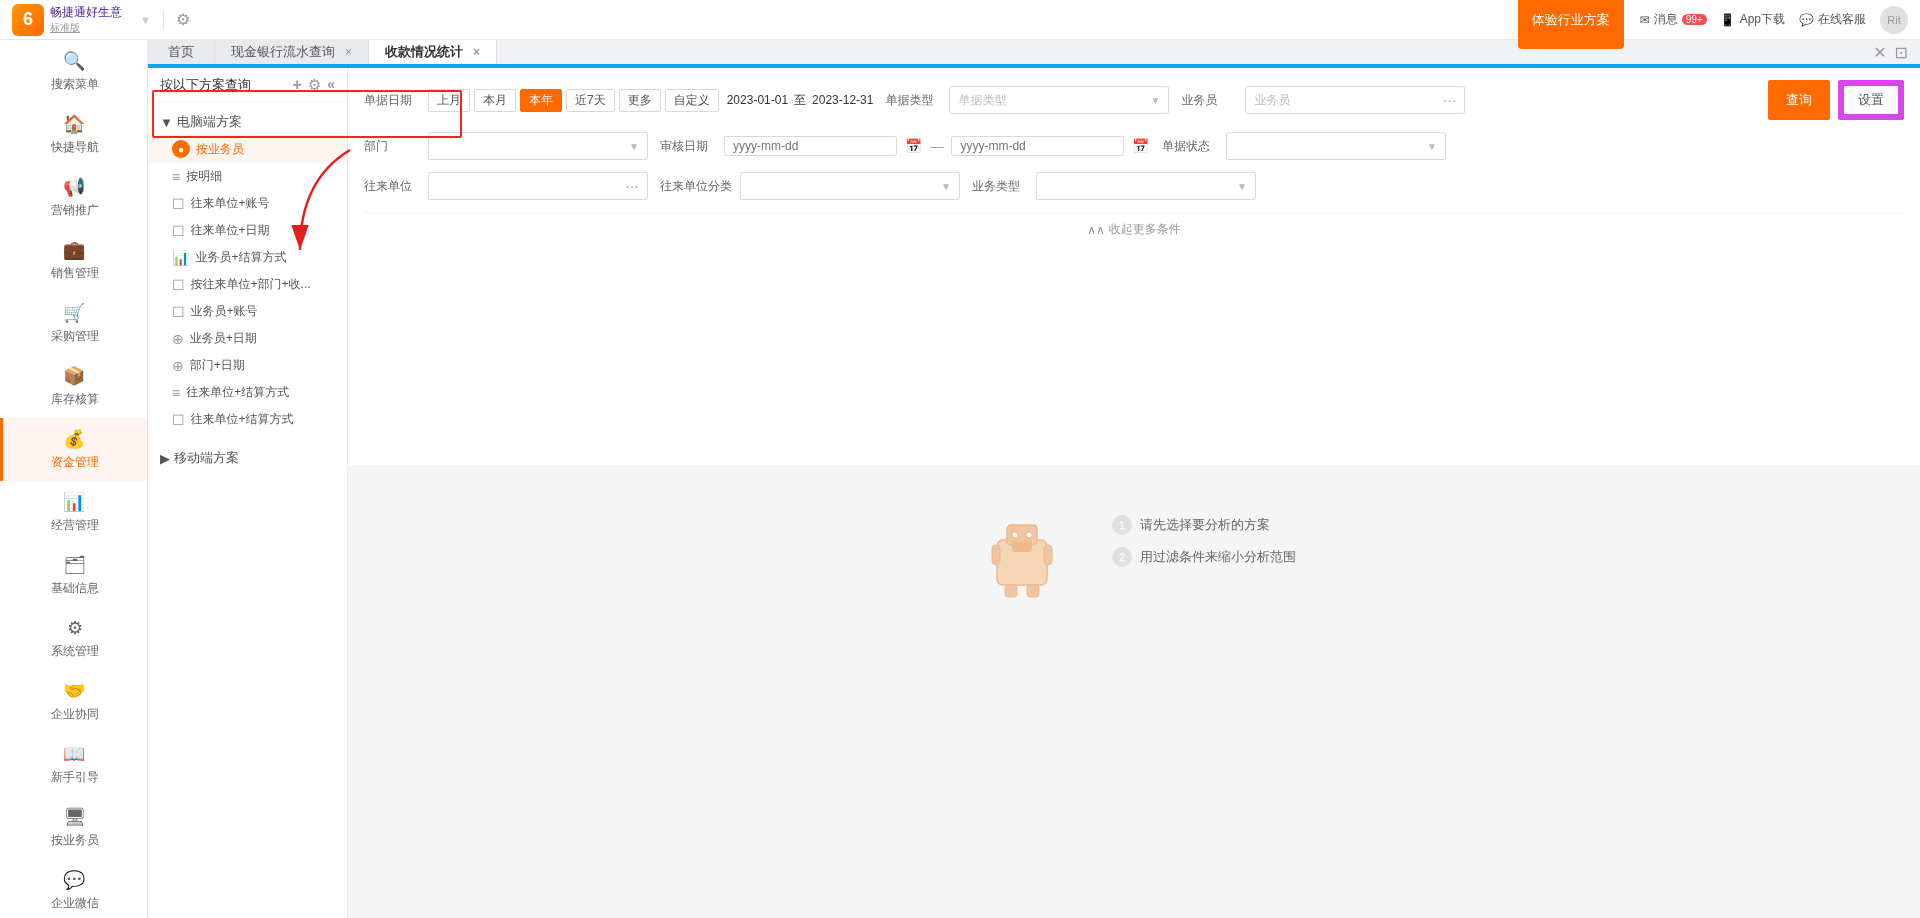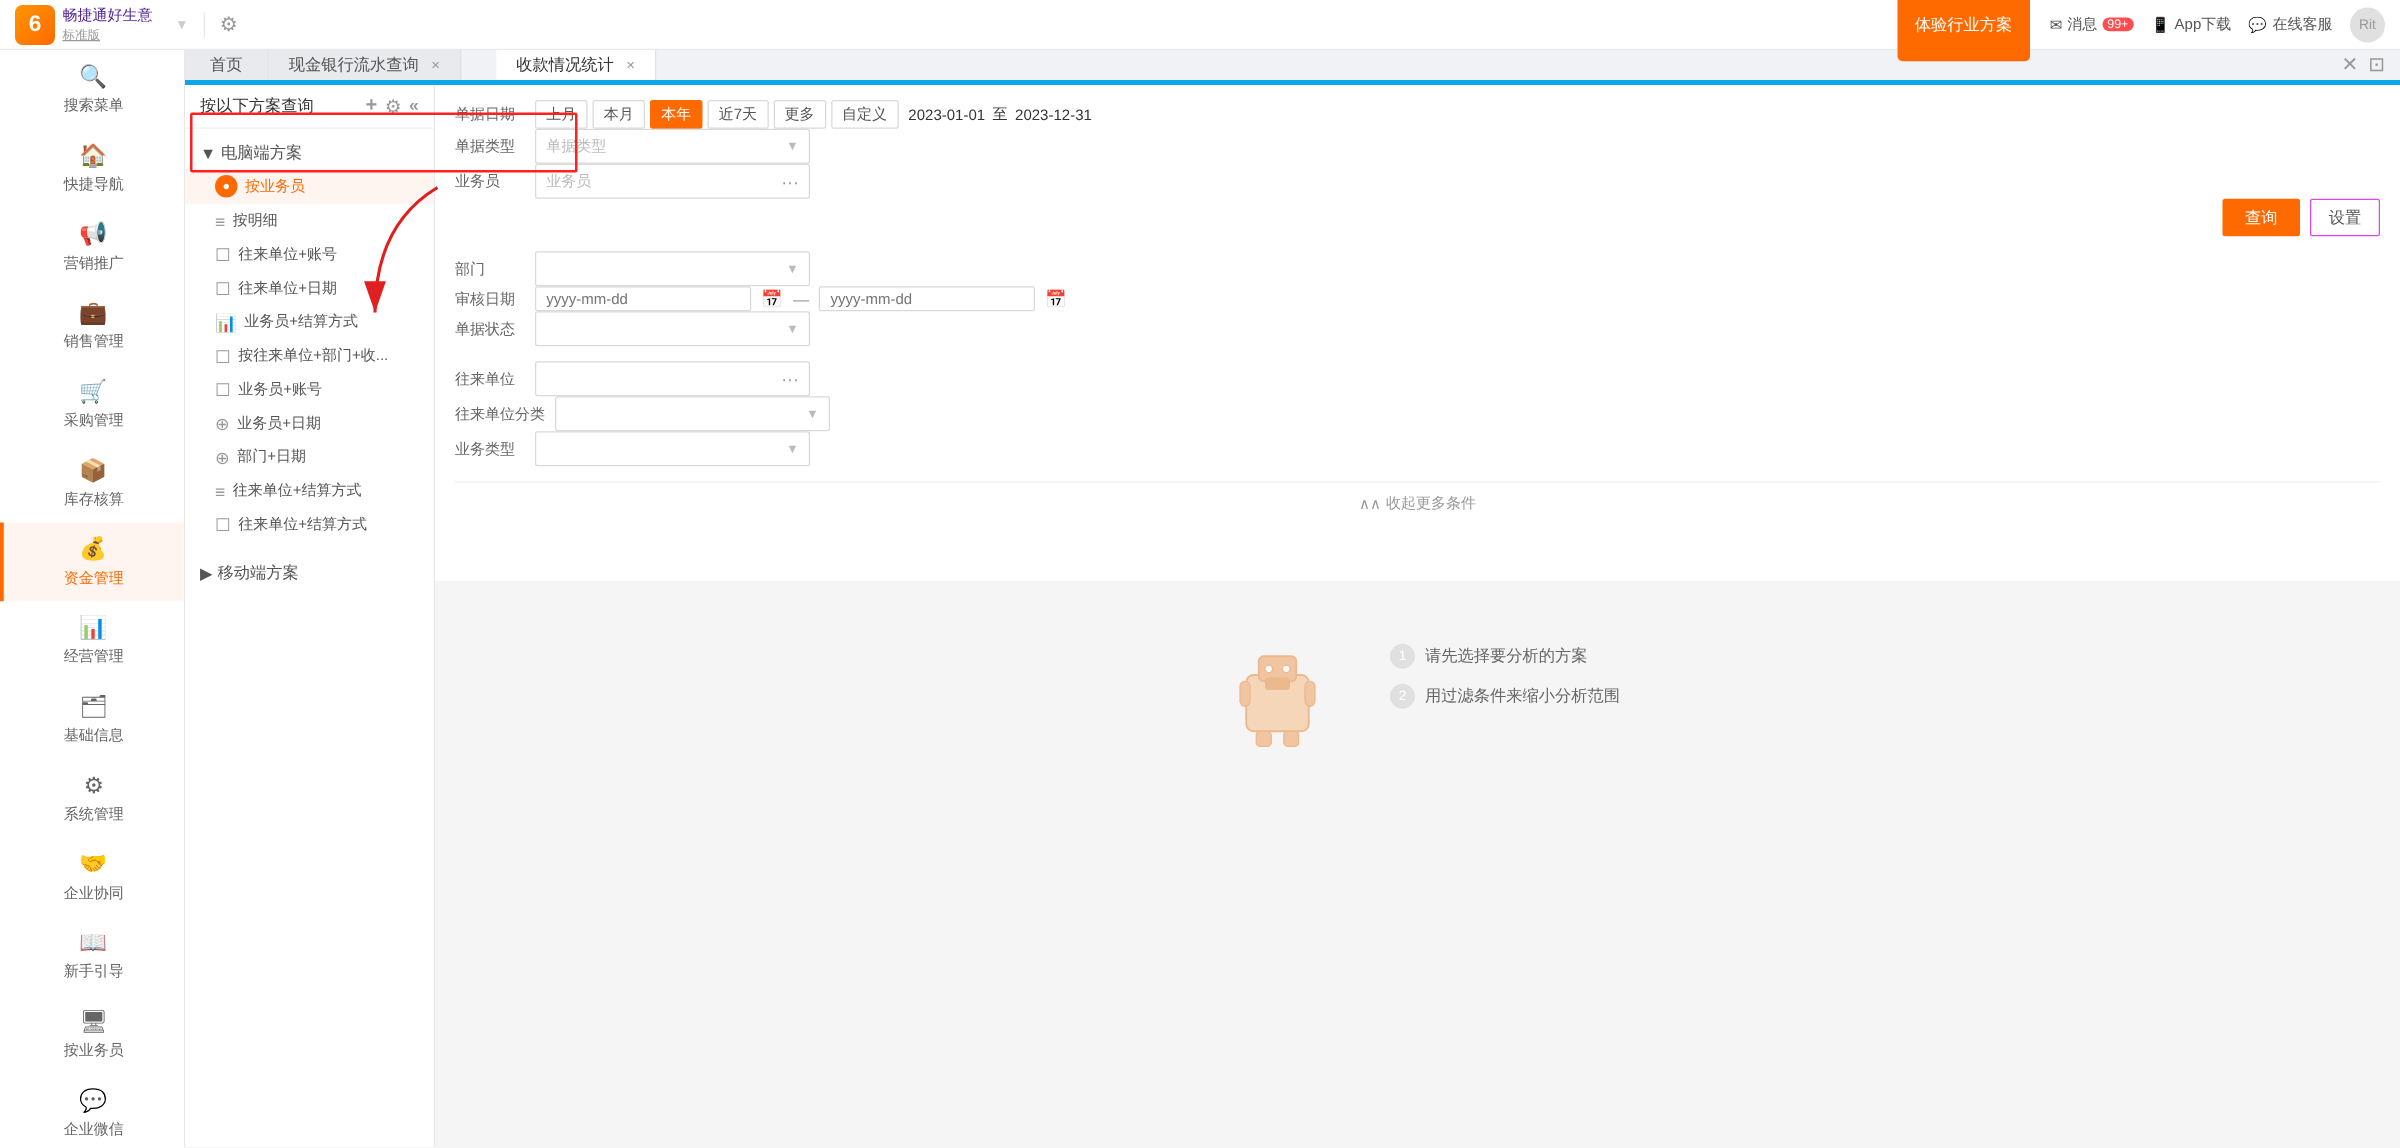--- a/index.html
+++ b/index.html
@@ -70,21 +70,21 @@
       padding: 0 16px;
       gap: 6px;
       cursor: pointer;
       font-size: 13px;
       color: #555;
       border-right: 1px solid #e0e0e0;
       white-space: nowrap;
       background: #e8eaed;
     }
     .tab-item:first-child { background: #e8eaed; padding: 0 20px; }
-    .tab-item.active { background: #fff; color: #333; font-weight: 400; margin-left: 28px; }
+    .tab-item.active { background: #fff; color: #333; font-weight: 700; }
     .tab-close { color: #999; font-size: 12px; cursor: pointer; margin-left: 4px; }
     .tab-bar-right { margin-left: auto; display: flex; align-items: center; padding: 0 12px; gap: 8px; }
     .tab-action { font-size: 16px; color: #999; cursor: pointer; }
 
     
     .page-header {
       background: #fff;
       padding: 12px 20px;
       display: flex;
       align-items: center;
@@ -149,21 +149,21 @@
     
     .filter-area {
       flex: 1;
       background: #fff;
       padding: 12px 16px;
       overflow-y: auto;
       display: flex;
       flex-direction: column;
       gap: 12px;
     }
-    .filter-row { display: flex; align-items: flex-start; gap: 0; flex-wrap: wrap; flex-direction: column; }
+    .filter-row { display: flex; align-items: center; gap: 12px; flex-wrap: wrap; }
     .filter-group { display: flex; align-items: center; gap: 8px; }
     .filter-label { color: #666; font-size: 12px; white-space: nowrap; min-width: 56px; }
     .date-tabs { display: flex; gap: 4px; align-items: center; }
     .date-tab { padding: 2px 8px; border: 1px solid #d9d9d9; border-radius: 2px; cursor: pointer; font-size: 12px; color: #555; background: #fff; }
     .date-tab.active { background: #ff6a00; color: #fff; border-color: #ff6a00; }
     .date-range { display: flex; align-items: center; gap: 6px; font-size: 12px; color: #333; }
     .filter-select {
       border: 1px solid #d9d9d9;
       border-radius: 2px;
       padding: 4px 8px;
@@ -185,21 +185,21 @@
       padding: 4px 8px;
       font-size: 12px;
       color: #999;
       min-width: 120px;
       height: 20px;
     }
     .date-separator { color: #999; }
     .calendar-icon { color: #999; font-size: 14px; cursor: pointer; }
     .more-icon { color: #999; cursor: pointer; font-size: 14px; }
     .query-btn { background: #ff6a00; color: #fff; border: none; border-radius: 2px; padding: 5px 18px; cursor: pointer; font-size: 13px; }
-    .setting-btn { background: #fff; color: #555; border: 1px solid #d946ef; border-radius: 2px; padding: 5px 14px; cursor: pointer; font-size: 13px; }
+    .setting-btn { background: #fff; color: #555; border: 6px solid #d946ef; border-radius: 2px; padding: 5px 14px; cursor: pointer; font-size: 13px; }
     .filter-actions { margin-left: auto; display: flex; gap: 8px; }
     .collapse-bar {
       display: flex;
       align-items: center;
       justify-content: center;
       padding: 8px;
       color: #999;
       cursor: pointer;
       font-size: 12px;
       gap: 4px;

